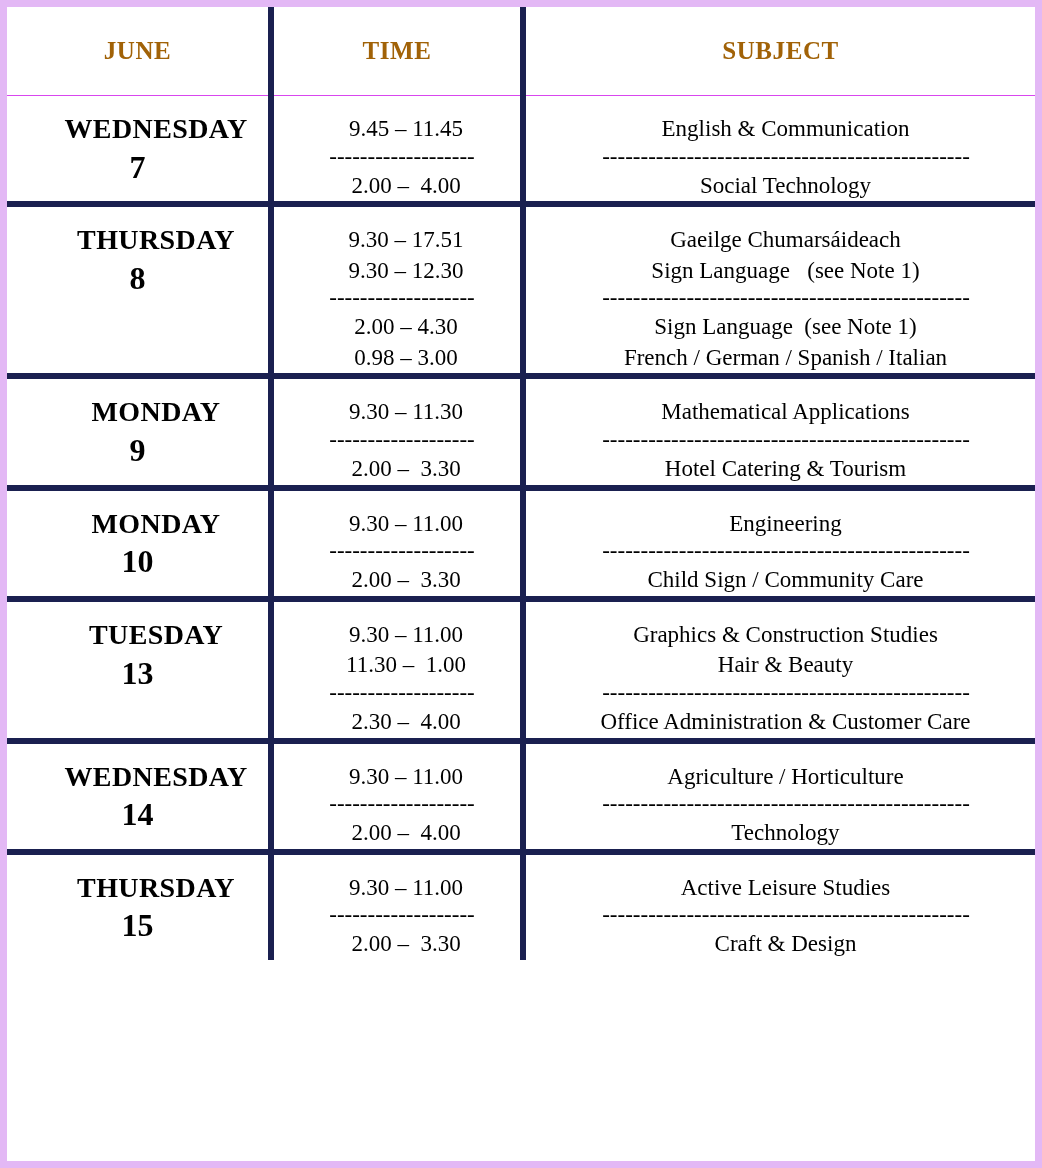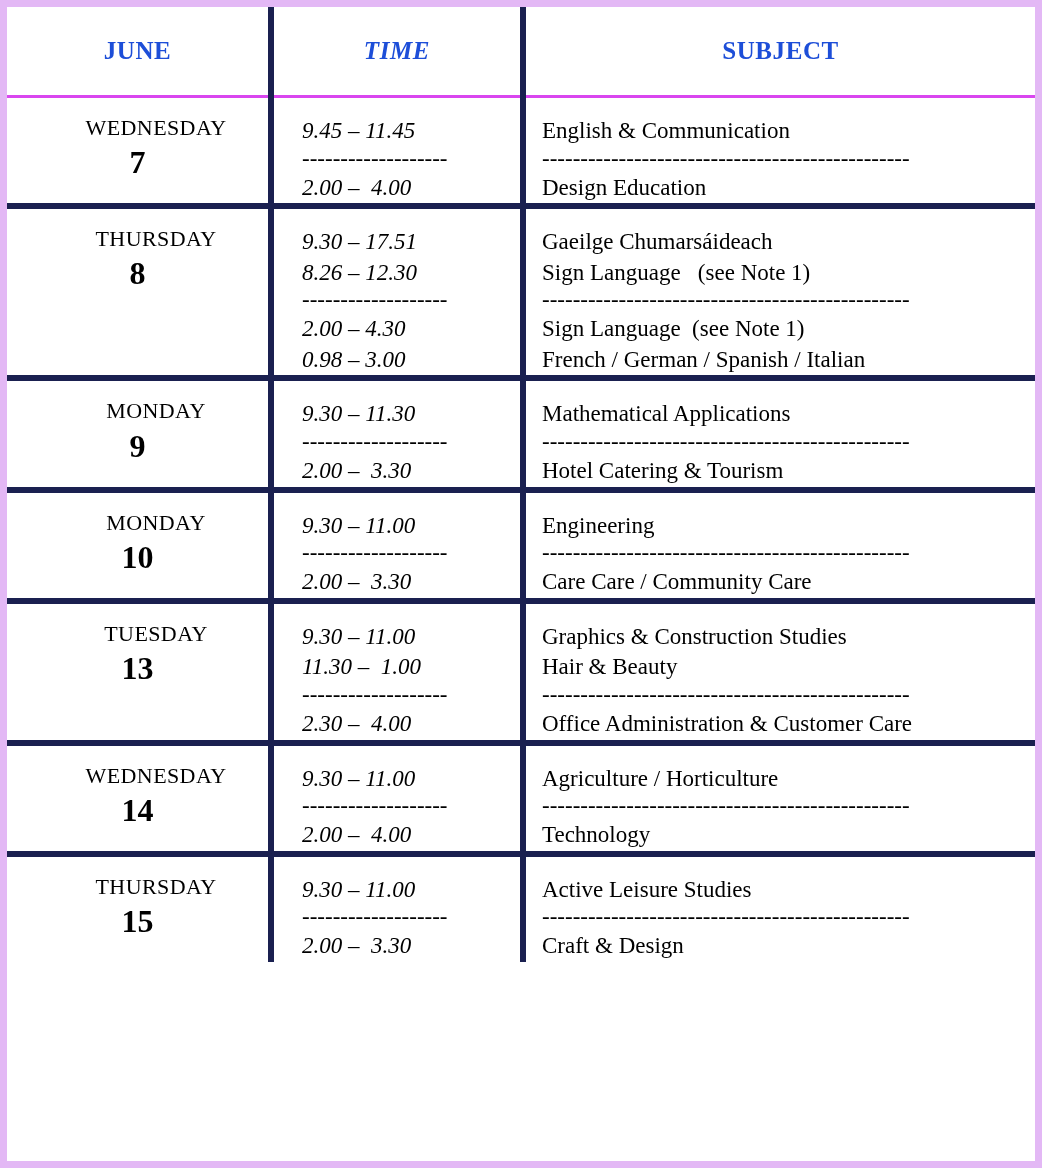--- a/index.html
+++ b/index.html
@@ -36,59 +36,59 @@
   col.col-day     { width: 264px; }
   col.col-time    { width: 252px; }
   col.col-subject { width: 512px; }
 
   
   td.day-cell, th.day-head {
     border-right: 6px solid #1a2050;
   }
   td.time-cell, th.time-head {
     border-right: 6px solid #1a2050;
-    font-style: italic;
   }
 
   
   thead th {
     height: 88px;
     vertical-align: middle;
     text-align: center;
     font-weight: bold;
     font-size: 25px;
     letter-spacing: 0.6px;
-    color: #1d4ed8;
-    border-bottom: 3px solid #d946ef;
+    color: #a16207;
+    border-bottom: 1px solid #d946ef;
     padding: 0;
   }
 
   
   tbody tr {
     border-bottom: 6px solid #1a2050;
   }
   tbody tr:last-child {
     border-bottom: none;
   }
 
   tbody td {
     padding: 0;
     vertical-align: top;
     color: #000000;
+    text-align: center;
   }
 
   
   td.day-cell {
     text-align: center;
     vertical-align: top;
     padding-top: 18px;
   }
   .day-name {
-    font-weight: normal;
-    font-size: 22px;
+    font-weight: bold;
+    font-size: 28px;
     letter-spacing: 0.4px;
     line-height: 1.1;
     white-space: nowrap;
     margin-left: 37px;
   }
   .day-number {
     font-weight: bold;
     font-size: 32px;
     line-height: 1.25;
     margin-top: 2px;
@@ -152,45 +152,45 @@
         <th class="subject-head">SUBJECT</th>
       </tr>
     </thead>
     <tbody id="timetable-body">
         <tr>
           <td class="day-cell">
             <div class="day-name">WEDNESDAY</div>
             <div class="day-number">7</div>
           </td>
           <td class="time-cell"><div class="slot-line">9.45 – 11.45</div><div class="dash-sep time-dash">-------------------</div><div class="slot-line">2.00 –  4.00</div></td>
-          <td class="subject-cell"><div class="slot-line">English &amp; Communication</div><div class="dash-sep subject-dash">------------------------------------------------</div><div class="slot-line">Design Education</div></td>
+          <td class="subject-cell"><div class="slot-line">English &amp; Communication</div><div class="dash-sep subject-dash">------------------------------------------------</div><div class="slot-line">Social Technology</div></td>
         </tr>
         <tr>
           <td class="day-cell">
             <div class="day-name">THURSDAY</div>
             <div class="day-number">8</div>
           </td>
-          <td class="time-cell"><div class="slot-line">9.30 – 17.51</div><div class="slot-line">8.26 – 12.30</div><div class="dash-sep time-dash">-------------------</div><div class="slot-line">2.00 – 4.30</div><div class="slot-line">0.98 – 3.00</div></td>
+          <td class="time-cell"><div class="slot-line">9.30 – 17.51</div><div class="slot-line">9.30 – 12.30</div><div class="dash-sep time-dash">-------------------</div><div class="slot-line">2.00 – 4.30</div><div class="slot-line">0.98 – 3.00</div></td>
           <td class="subject-cell"><div class="slot-line">Gaeilge Chumarsáideach</div><div class="slot-line">Sign Language   (see Note 1)</div><div class="dash-sep subject-dash">------------------------------------------------</div><div class="slot-line">Sign Language  (see Note 1)</div><div class="slot-line">French / German / Spanish / Italian</div></td>
         </tr>
         <tr>
           <td class="day-cell">
             <div class="day-name">MONDAY</div>
             <div class="day-number">9</div>
           </td>
           <td class="time-cell"><div class="slot-line">9.30 – 11.30</div><div class="dash-sep time-dash">-------------------</div><div class="slot-line">2.00 –  3.30</div></td>
           <td class="subject-cell"><div class="slot-line">Mathematical Applications</div><div class="dash-sep subject-dash">------------------------------------------------</div><div class="slot-line">Hotel Catering &amp; Tourism</div></td>
         </tr>
         <tr>
           <td class="day-cell">
             <div class="day-name">MONDAY</div>
             <div class="day-number">10</div>
           </td>
           <td class="time-cell"><div class="slot-line">9.30 – 11.00</div><div class="dash-sep time-dash">-------------------</div><div class="slot-line">2.00 –  3.30</div></td>
-          <td class="subject-cell"><div class="slot-line">Engineering</div><div class="dash-sep subject-dash">------------------------------------------------</div><div class="slot-line">Care Care / Community Care</div></td>
+          <td class="subject-cell"><div class="slot-line">Engineering</div><div class="dash-sep subject-dash">------------------------------------------------</div><div class="slot-line">Child Sign / Community Care</div></td>
         </tr>
         <tr>
           <td class="day-cell">
             <div class="day-name">TUESDAY</div>
             <div class="day-number">13</div>
           </td>
           <td class="time-cell"><div class="slot-line">9.30 – 11.00</div><div class="slot-line">11.30 –  1.00</div><div class="dash-sep time-dash">-------------------</div><div class="slot-line">2.30 –  4.00</div></td>
           <td class="subject-cell"><div class="slot-line">Graphics &amp; Construction Studies</div><div class="slot-line">Hair &amp; Beauty</div><div class="dash-sep subject-dash">------------------------------------------------</div><div class="slot-line">Office Administration &amp; Customer Care</div></td>
         </tr>
         <tr>

